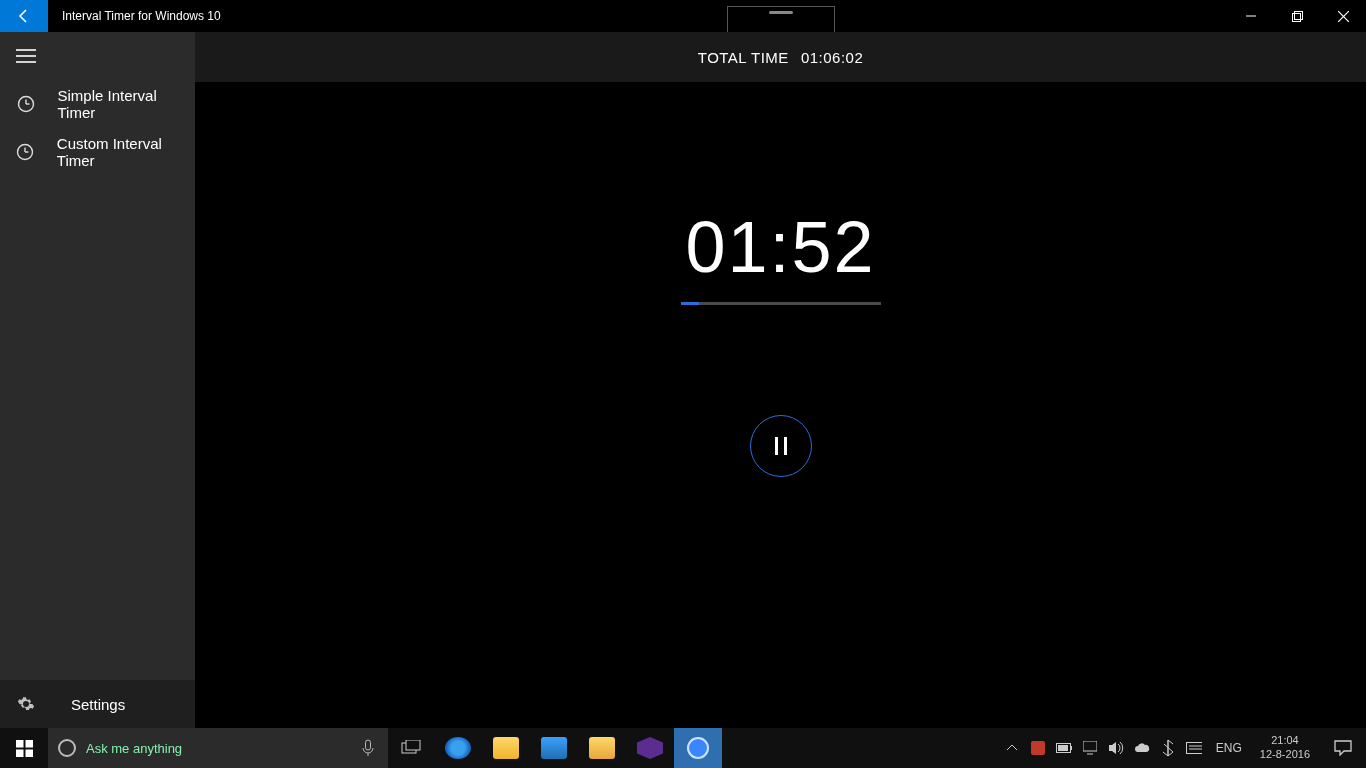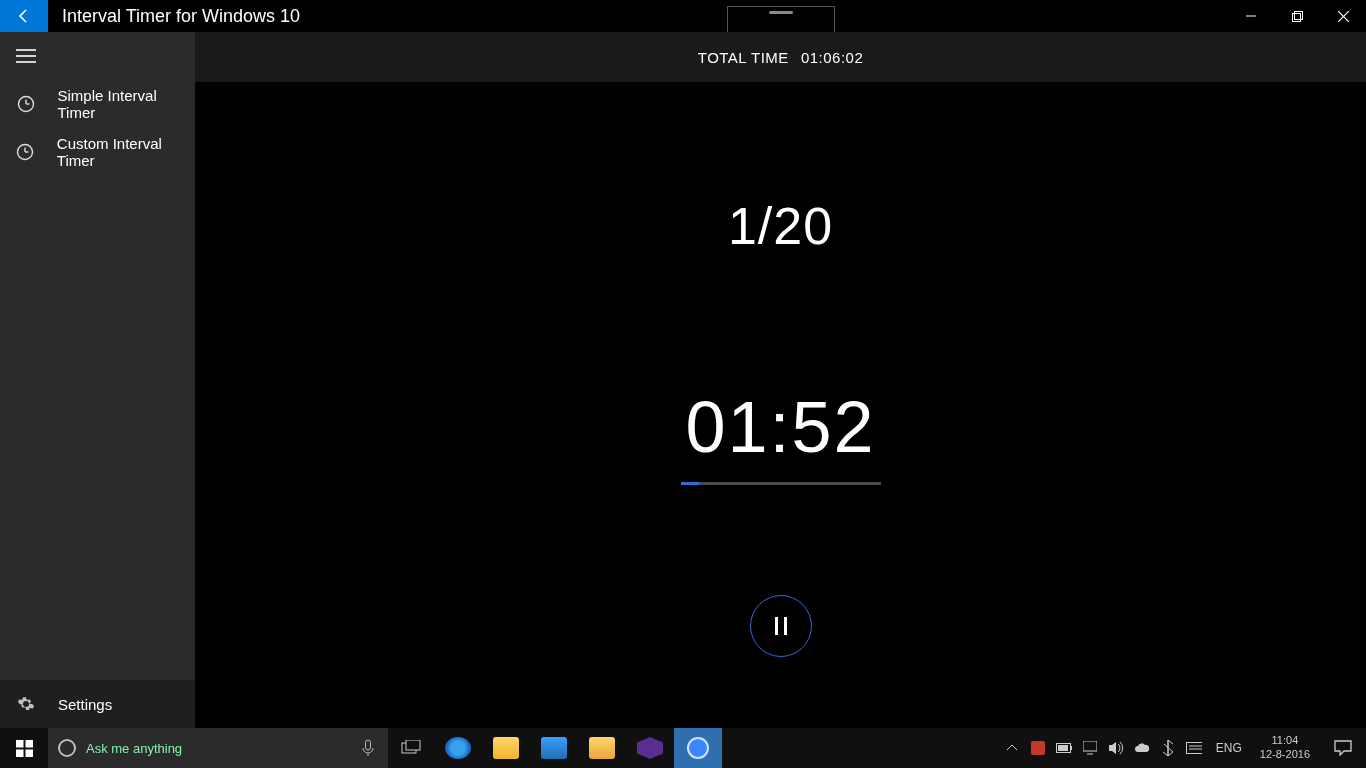--- a/index.html
+++ b/index.html
@@ -1,33 +1,33 @@
 <!DOCTYPE html>
 <html><head>
 <meta charset="utf-8">
 <style>
   * { margin: 0; padding: 0; box-sizing: border-box; }
   html, body { width: 1366px; height: 768px; overflow: hidden; font-family: "Segoe UI", sans-serif; background: #000; color: #fff; }
 
   
   .titlebar { height: 32px; background: #000; display: flex; align-items: stretch; }
   .titlebar .back { width: 48px; background: #0078d7; display: flex; align-items: center; justify-content: center; }
-  .titlebar .title { flex: 0 0 auto; display: flex; align-items: center; padding-left: 14px; font-size: 18px; color: #fff; }
+  .titlebar .title { flex: 0 0 auto; display: flex; align-items: center; padding-left: 14px; font-size: 12px; color: #fff; }
   .titlebar .spacer { flex: 1; }
   .titlebar .winbtn { width: 46px; display: flex; align-items: center; justify-content: center; }
   .titlebar svg { display: block; }
 
   
   .app { display: flex; height: 696px; }
   .sidebar { width: 195px; background: #2b2b2b; display: flex; flex-direction: column; }
   .hamburger { height: 48px; display: flex; align-items: center; padding-left: 16px; }
   .nav-item { height: 48px; display: flex; align-items: center; padding-left: 16px; gap: 22px; font-size: 15px; color: #fff; }
   .nav-item .navicon { width: 20px; display:flex; justify-content:center; }
   .sidebar .grow { flex: 1; }
-  .settings-row { height: 48px; display: flex; align-items: center; padding-left: 16px; gap: 22px; font-size: 15px; background:#1f1f1f; }
+  .settings-row { height: 48px; display: flex; align-items: center; padding-left: 16px; gap: 35px; font-size: 15px; background:#1f1f1f; }
   .settings-row .navicon { width:20px; display:flex; justify-content:center; }
 
   .main { flex: 1; background: #000; position: relative; }
   .topstrip { height: 50px; background: #1a1a1a; display:flex; align-items:center; justify-content:center; position:relative; }
   .topstrip .handle { position:absolute; top:-26px; left:50%; transform:translateX(-50%); width:108px; height:26px; border:1px solid #555; border-bottom:none; background:#000; display:flex; align-items:flex-start; justify-content:center; padding-top:4px; }
   .topstrip .handle-inner { width:24px; height:3px; background:#888; border-radius:2px; }
   .total-label { font-size:15px; letter-spacing:0.5px; }
   .total-gap { display:inline-block; width:12px; }
 
   .center { position:absolute; left:0; right:0; top:44px; bottom:0; display:flex; flex-direction:column; align-items:center; }
@@ -138,21 +138,20 @@
     <div class="topstrip">
       <div class="handle">
           <div class="handle-inner"></div>
         </div>
       <span class="total-label">TOTAL TIME</span>
       <span class="total-gap"></span>
       <span class="total-label">01:06:02</span>
     </div>
 
     <div class="center">
-      <div class="counter">1/20</div>
       <div class="bigtime">01:52</div>
       <div class="progress">
         <div class="fill"></div>
       </div>
       <div class="pausebtn">
         <div class="bars">
             <span></span>
             <span></span>
           </div>
       </div>
@@ -252,21 +251,21 @@
     <div class="ic">
         <svg width="20" height="12">
           <rect x="0.5" y="0.5" width="19" height="11" stroke="#ccc" fill="none"></rect>
           <line x1="3" y1="4" x2="17" y2="4" stroke="#ccc"></line>
           <line x1="3" y1="7" x2="17" y2="7" stroke="#ccc"></line>
         </svg>
       </div>
   </div>
   <div class="lang">ENG</div>
   <div class="clock">
-    <span>11:04</span>
+    <span>21:04</span>
     <span>12-8-2016</span>
   </div>
   <div class="notif">
     <svg width="18" height="16">
         <path d="M1 1h16v10H10l-4 4v-4H1z" stroke="#ccc" fill="none" stroke-width="1.3"></path>
       </svg>
   </div>
 </div>
 
 </body></html>

